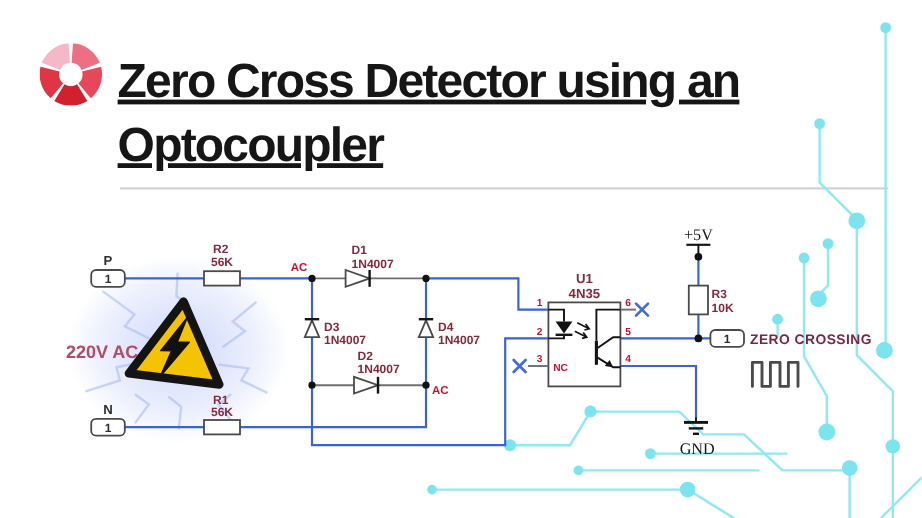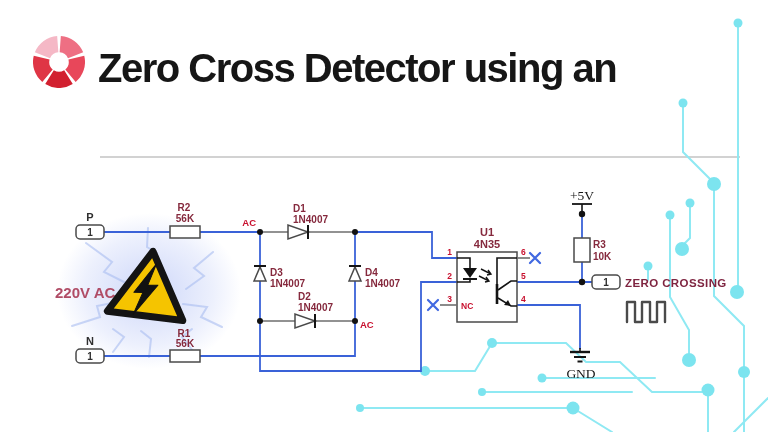--- a/index.html
+++ b/index.html
@@ -1,19 +1,19 @@
 <!DOCTYPE html>
 <html><head>
 <meta charset="utf-8">
 <style>
   html,body{margin:0;padding:0;}
   body{width:768px;height:432px;background:#ffffff;overflow:hidden;position:relative;
        font-family:"Liberation Sans",sans-serif;}
   .title{position:absolute;left:98px;top:42px;width:648px;font-weight:700;font-size:40px;
-         letter-spacing:-1.5px;line-height:53px;color:#161616;}
+         letter-spacing:-1.5px;line-height:53px;color:#161616;text-decoration:underline;}
   #logo{position:absolute;left:33px;top:36px;width:52px;height:52px;}
   #scene{position:absolute;left:0;top:0;}
   
   svg text{font-family:"Liberation Sans",sans-serif;}
   .lbl{fill:#85293D;font-size:10px;font-weight:bold;}
   .u1t{fill:#85293D;font-size:11px;font-weight:bold;}
   .pin{fill:#C8102E;font-size:8.5px;font-weight:bold;}
   .net{fill:#C8102E;font-size:9.5px;font-weight:bold;}
   .tp{fill:#2f2f2f;font-size:10px;font-weight:bold;}
   .tn{fill:#2f2f2f;font-size:11px;font-weight:bold;}
@@ -36,20 +36,21 @@
 <svg id="logo" viewBox="0 0 48 48" aria-hidden="true">
   <path d="M25.7 0.1 A24 24 0 0 1 46.3 15.0 L32.3 20.6 A9 9 0 0 0 24.6 15.0 Z" fill="#EE6F83"></path>
   <path d="M47.3 18.2 A24 24 0 0 1 39.4 42.4 L29.8 30.9 A9 9 0 0 0 32.7 21.8 Z" fill="#E8475A"></path>
   <path d="M36.7 44.4 A24 24 0 0 1 11.3 44.4 L19.2 31.6 A9 9 0 0 0 28.8 31.6 Z" fill="#D2202F"></path>
   <path d="M8.6 42.4 A24 24 0 0 1 0.7 18.2 L15.3 21.8 A9 9 0 0 0 18.2 30.9 Z" fill="#DF3545"></path>
   <path d="M1.7 15.0 A24 24 0 0 1 22.3 0.1 L23.4 15.0 A9 9 0 0 0 15.7 20.6 Z" fill="#F5B8C6"></path>
 </svg>
 
 <div class="title">
   <div>Zero Cross Detector using an</div>
+  <div>Optocoupler</div>
 </div>
 
 <svg id="scene" width="768" height="432" viewBox="0 0 768 432">
   <defs>
     <radialGradient id="glow" cx="50%" cy="50%" r="50%">
       <stop offset="0%" stop-color="rgba(125,150,240,0.38)"></stop>
       <stop offset="70%" stop-color="rgba(125,150,240,0.14)"></stop>
       <stop offset="100%" stop-color="rgba(125,150,240,0)"></stop>
     </radialGradient>
   </defs>

